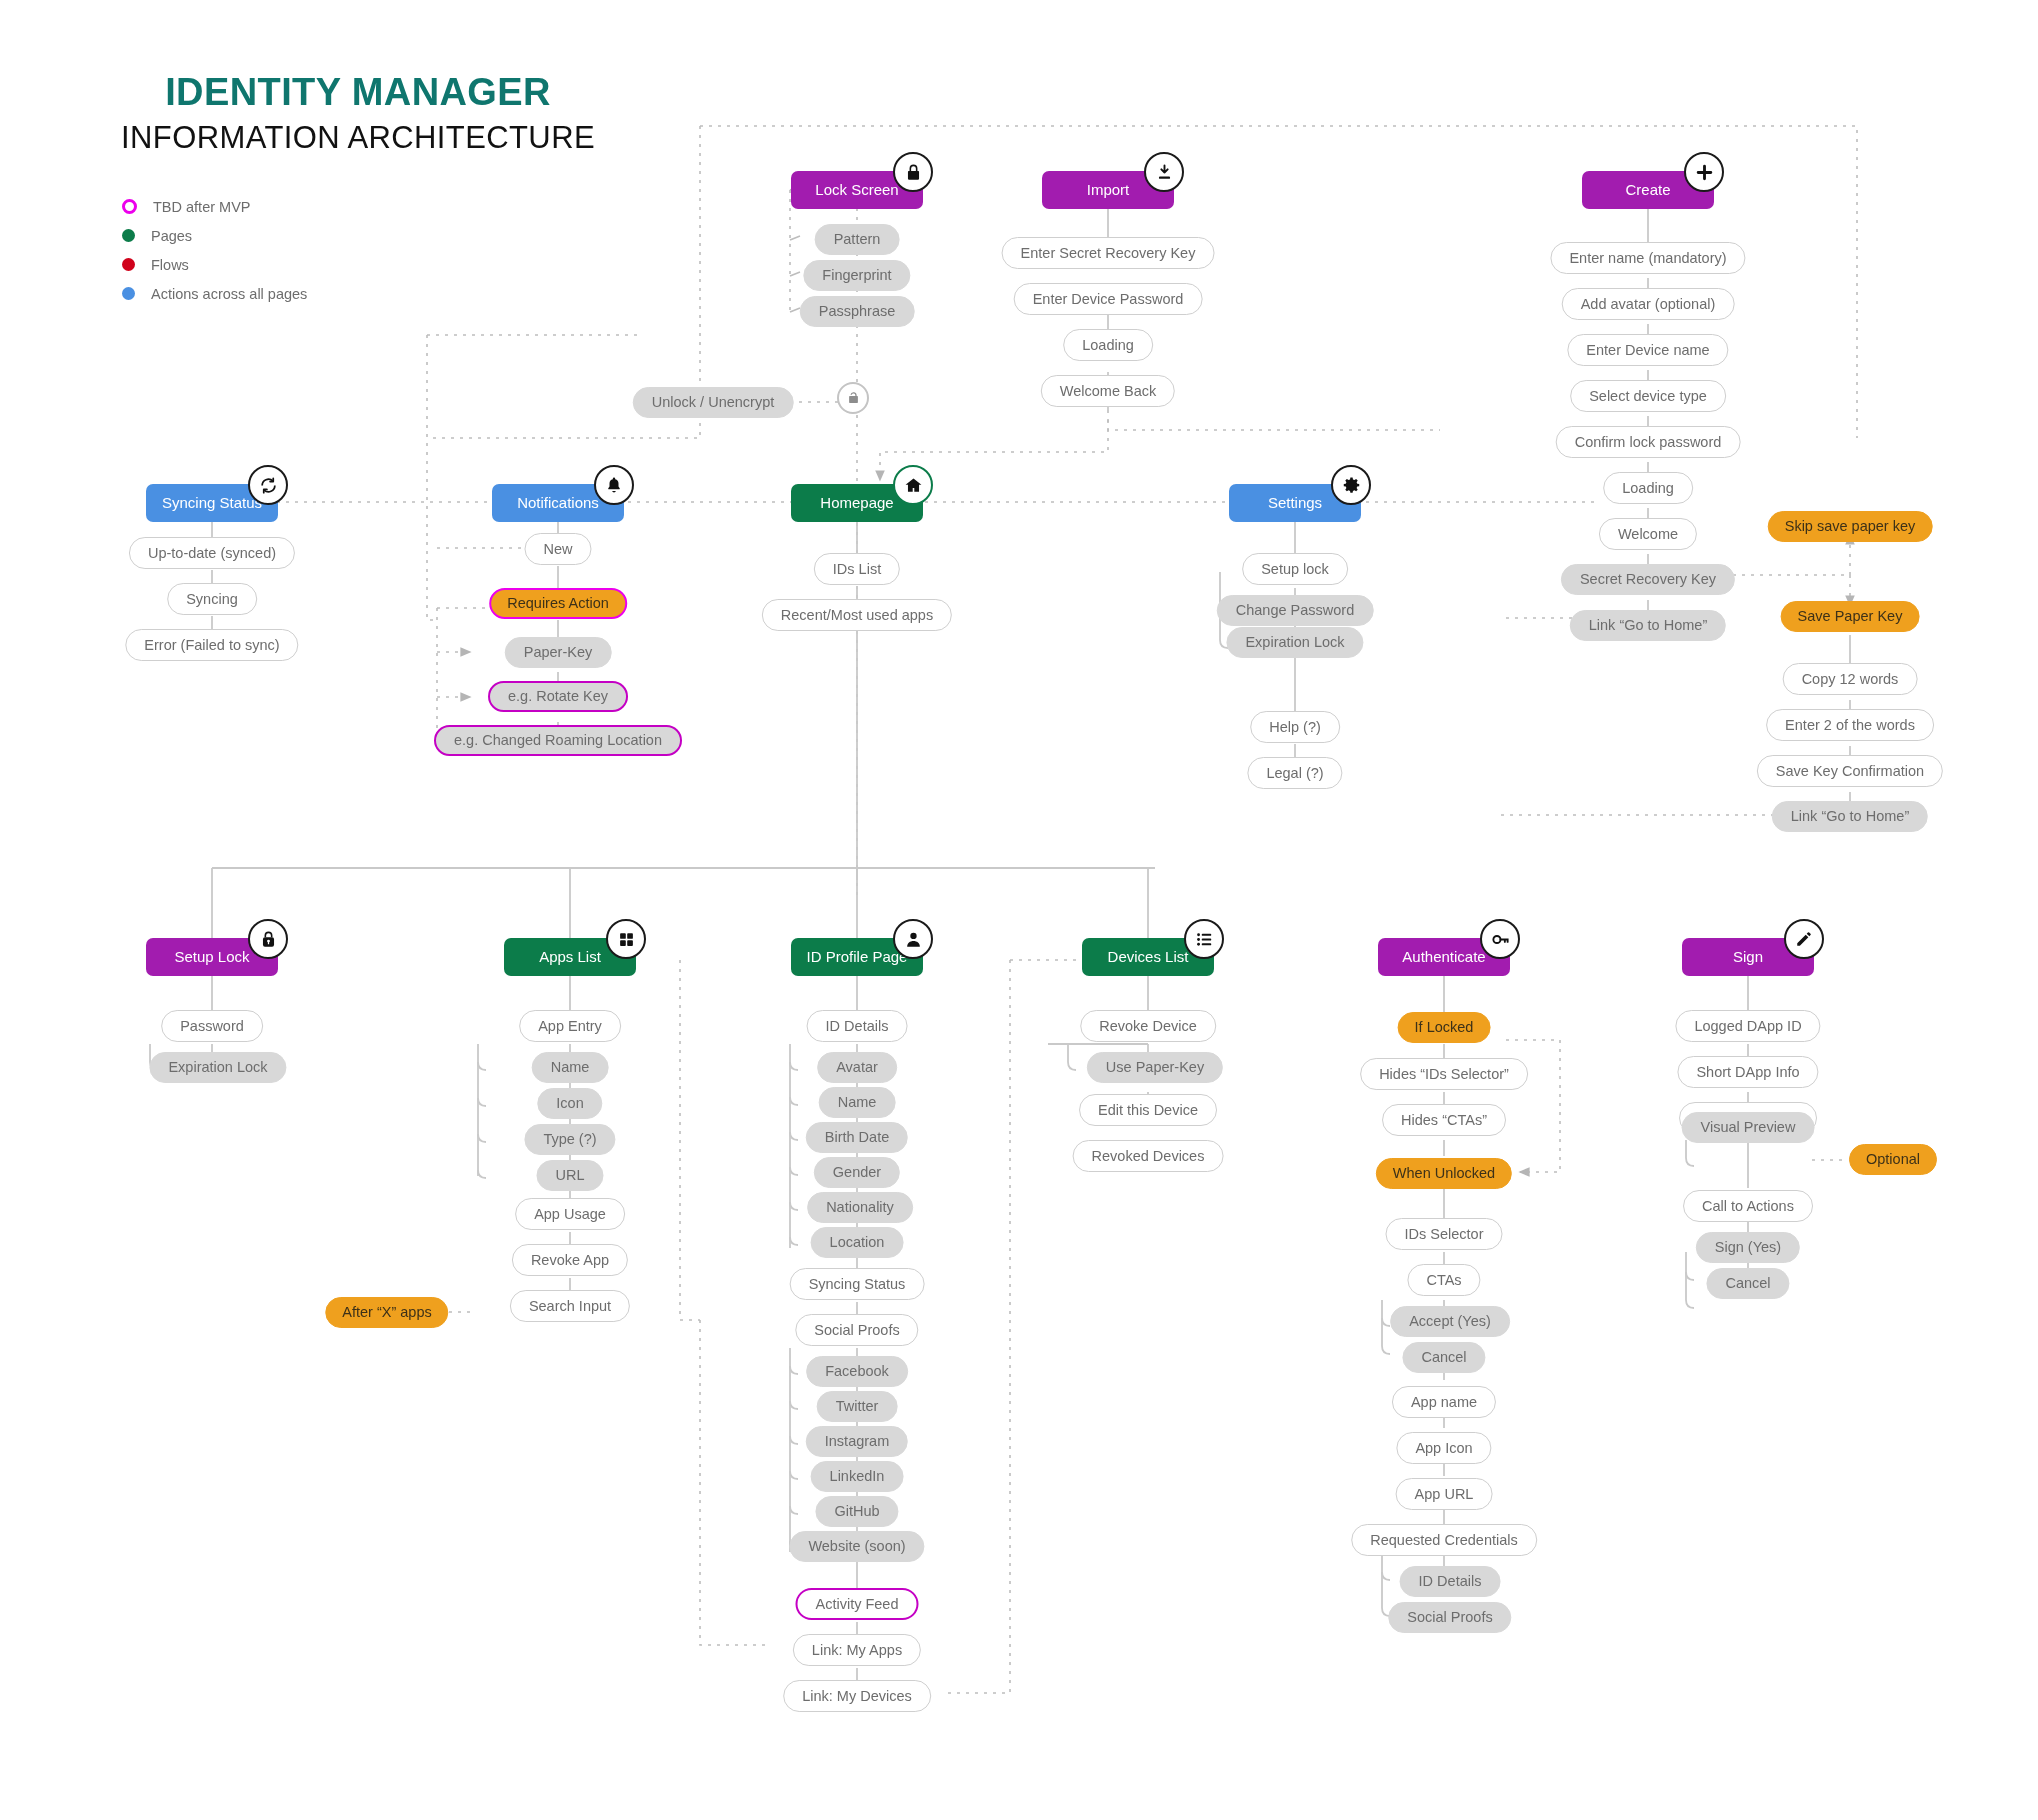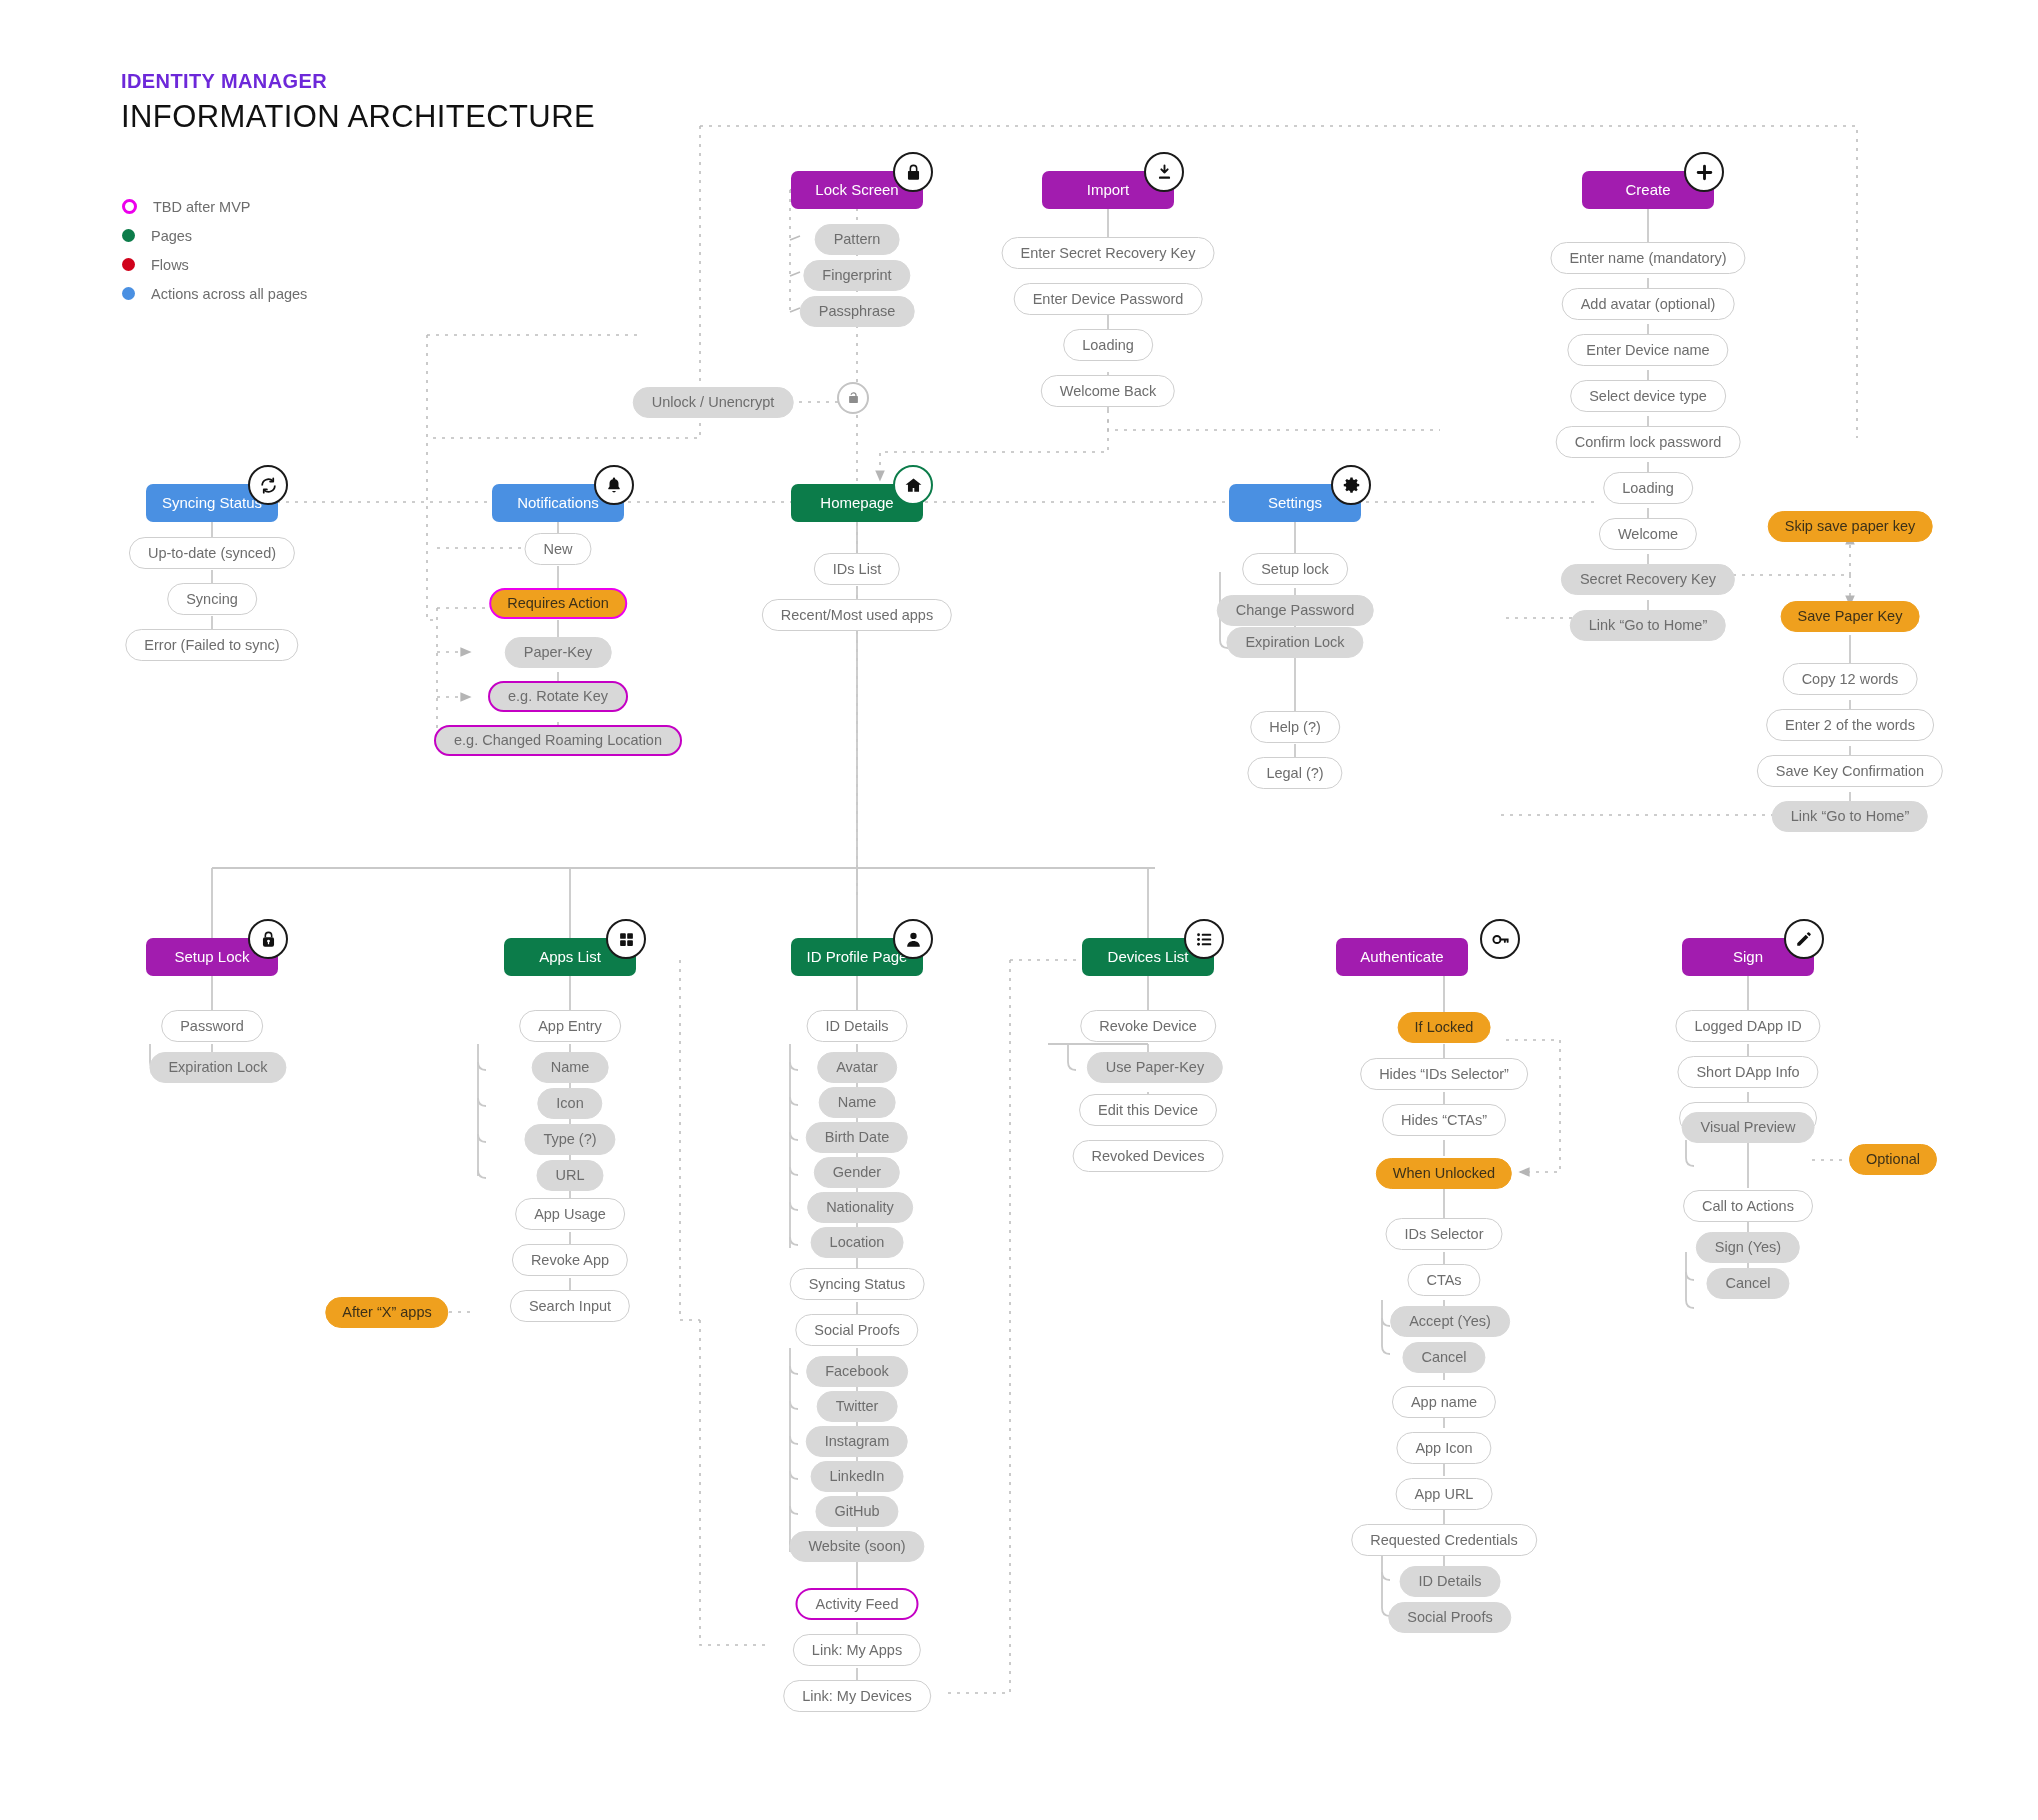--- a/index.html
+++ b/index.html
@@ -27,25 +27,26 @@
     position: absolute;
     left: 0; top: 0;
     width: 2038px;
     height: 1820px;
     pointer-events: none;
   }
 
   
   .title-block { position: absolute; left: 121px; top: 70px; }
   .title-main {
-    font-size: 20px;
+    font-size: 38px;
     font-weight: bold;
     letter-spacing: 0.4px;
-    color: #6d28d9;
+    color: #0f766e;
     line-height: 1.18;
+    text-align: center;
   }
   .title-sub {
     font-size: 31px;
     font-weight: normal;
     letter-spacing: 0.4px;
     color: #111111;
     line-height: 1.18;
     margin-top: 5px;
   }
 
@@ -623,21 +624,21 @@
   <div class="node grey" style="left:1155px; top:1052px;">
       <span>Use Paper-Key</span>
     </div>
   <div class="node outline" style="left:1148px; top:1094px;">
       <span>Edit this Device</span>
     </div>
   <div class="node outline" style="left:1148px; top:1140px;">
       <span>Revoked Devices</span>
     </div>
 
-  <div class="node header flow" style="left:1402px; top:938px;justify-content:center;">
+  <div class="node header flow" style="left:1444px; top:938px;justify-content:center;">
     <span>Authenticate</span>
   </div>
   <div class="icon-badge ring-dark" style="left:1480px; top:919px;">
     <svg width="19" height="19" viewBox="0 0 24 24" fill="#111">
         <circle cx="7.5" cy="12" r="4.5" fill="none" stroke="#111" stroke-width="2.4"></circle>
         <path d="M12 12h9v3M17.5 12v3" stroke="#111" stroke-width="2.4" fill="none" stroke-linecap="round"></path>
       </svg>
   </div>
   <div class="node orange" style="left:1444px; top:1012px;">
       <span>If Locked</span>

